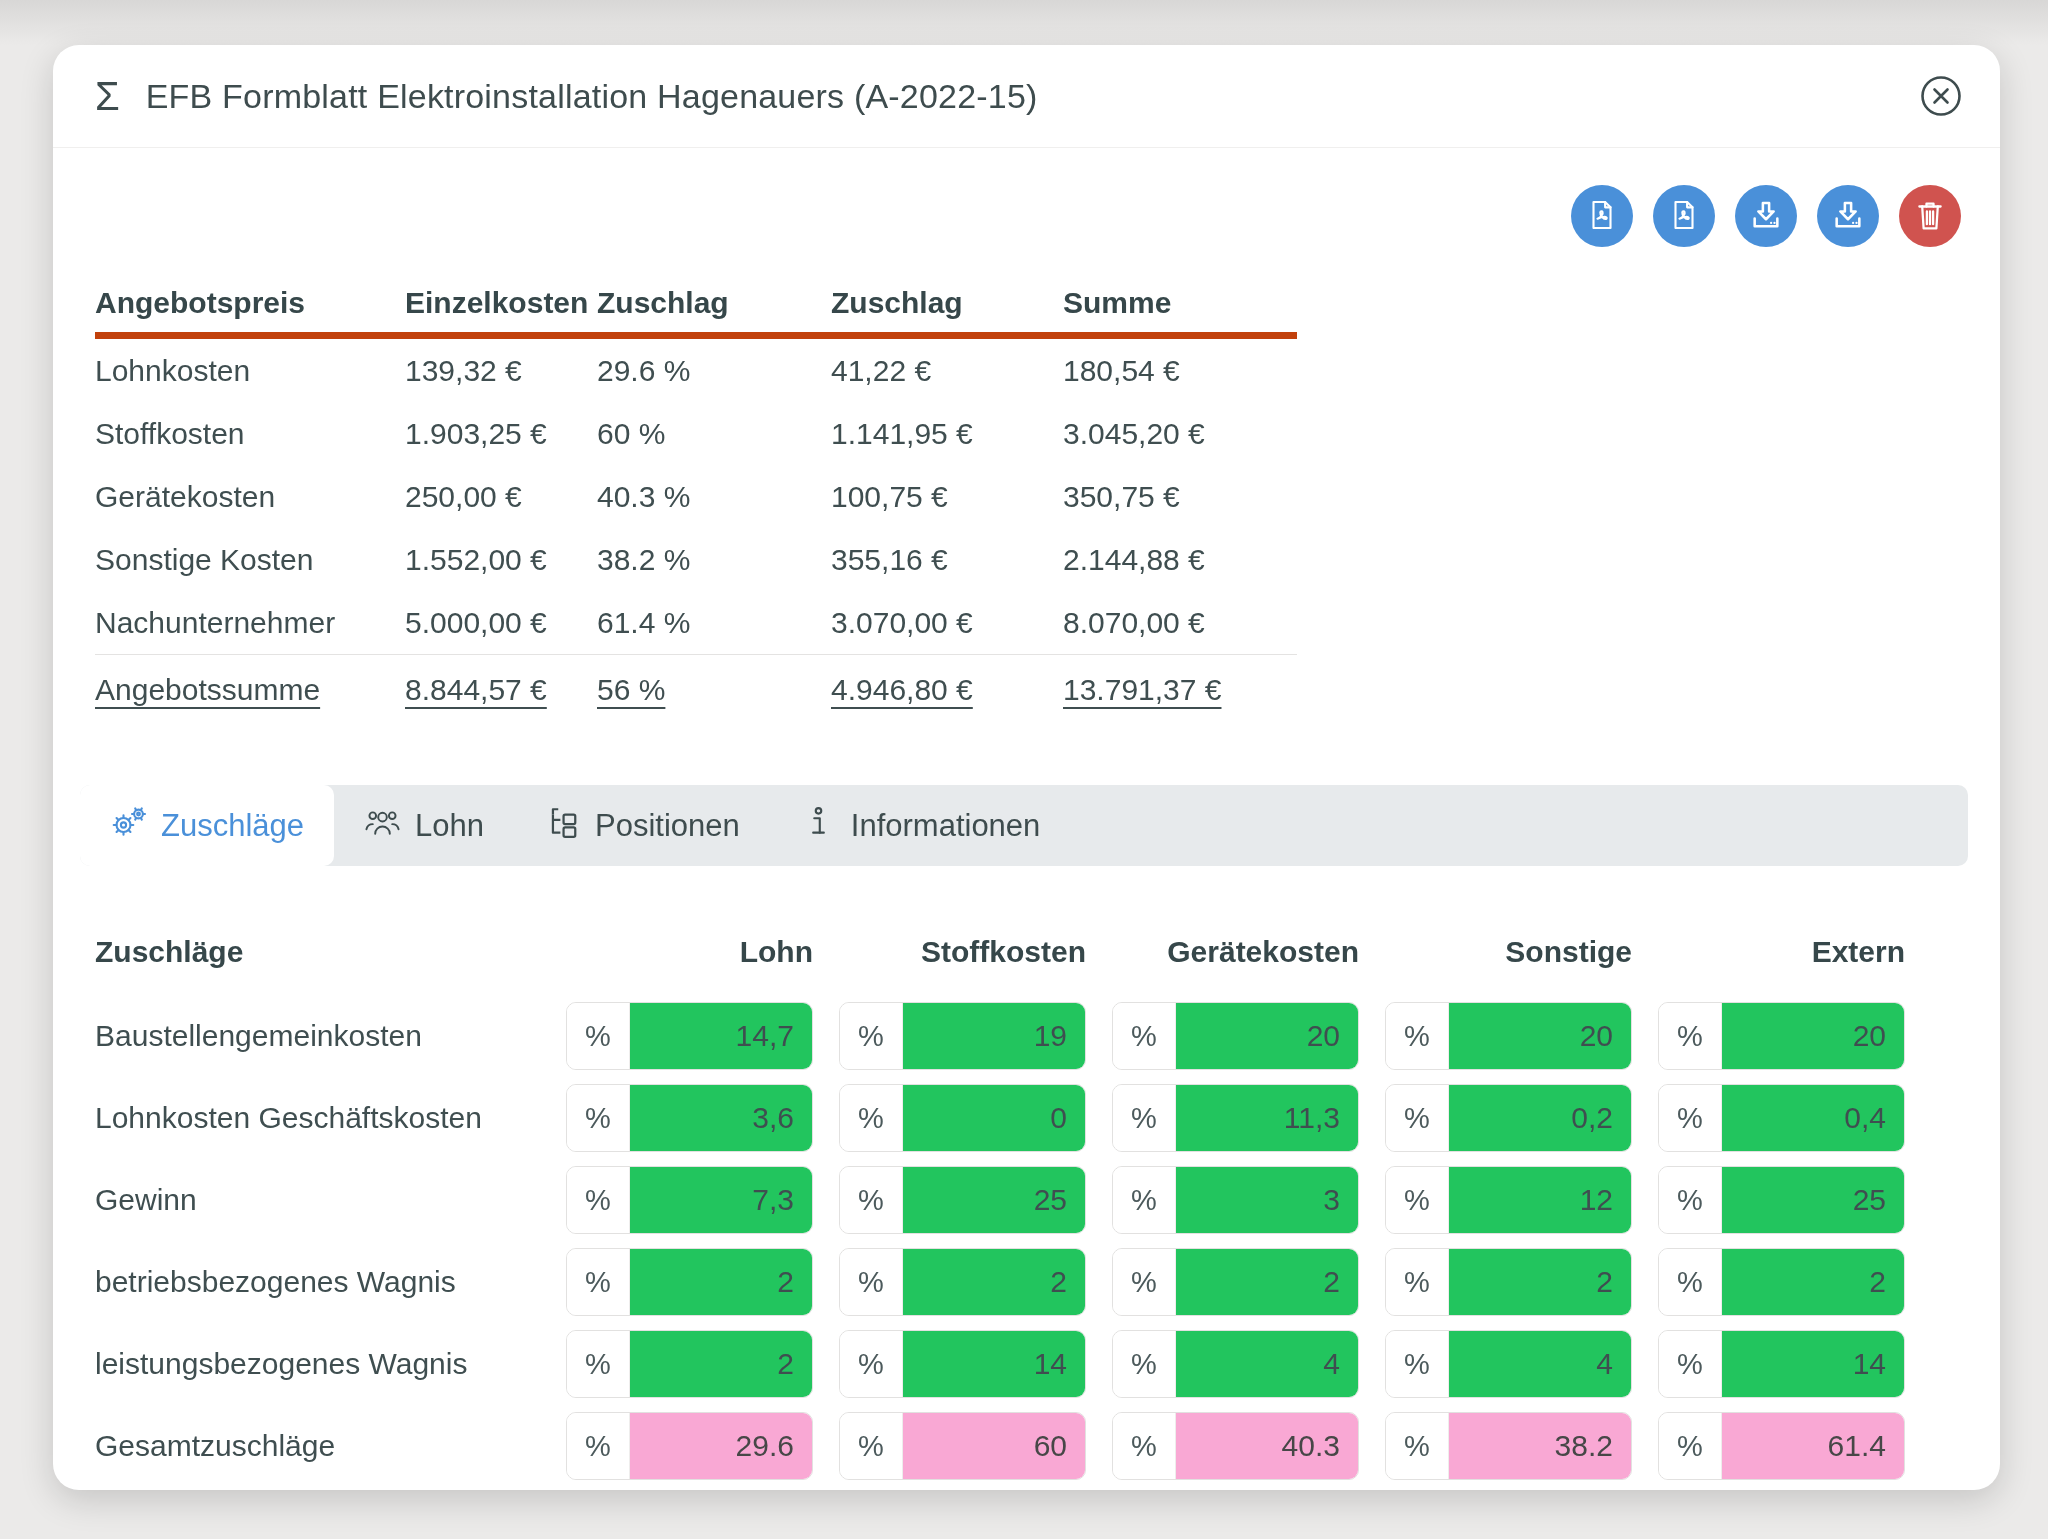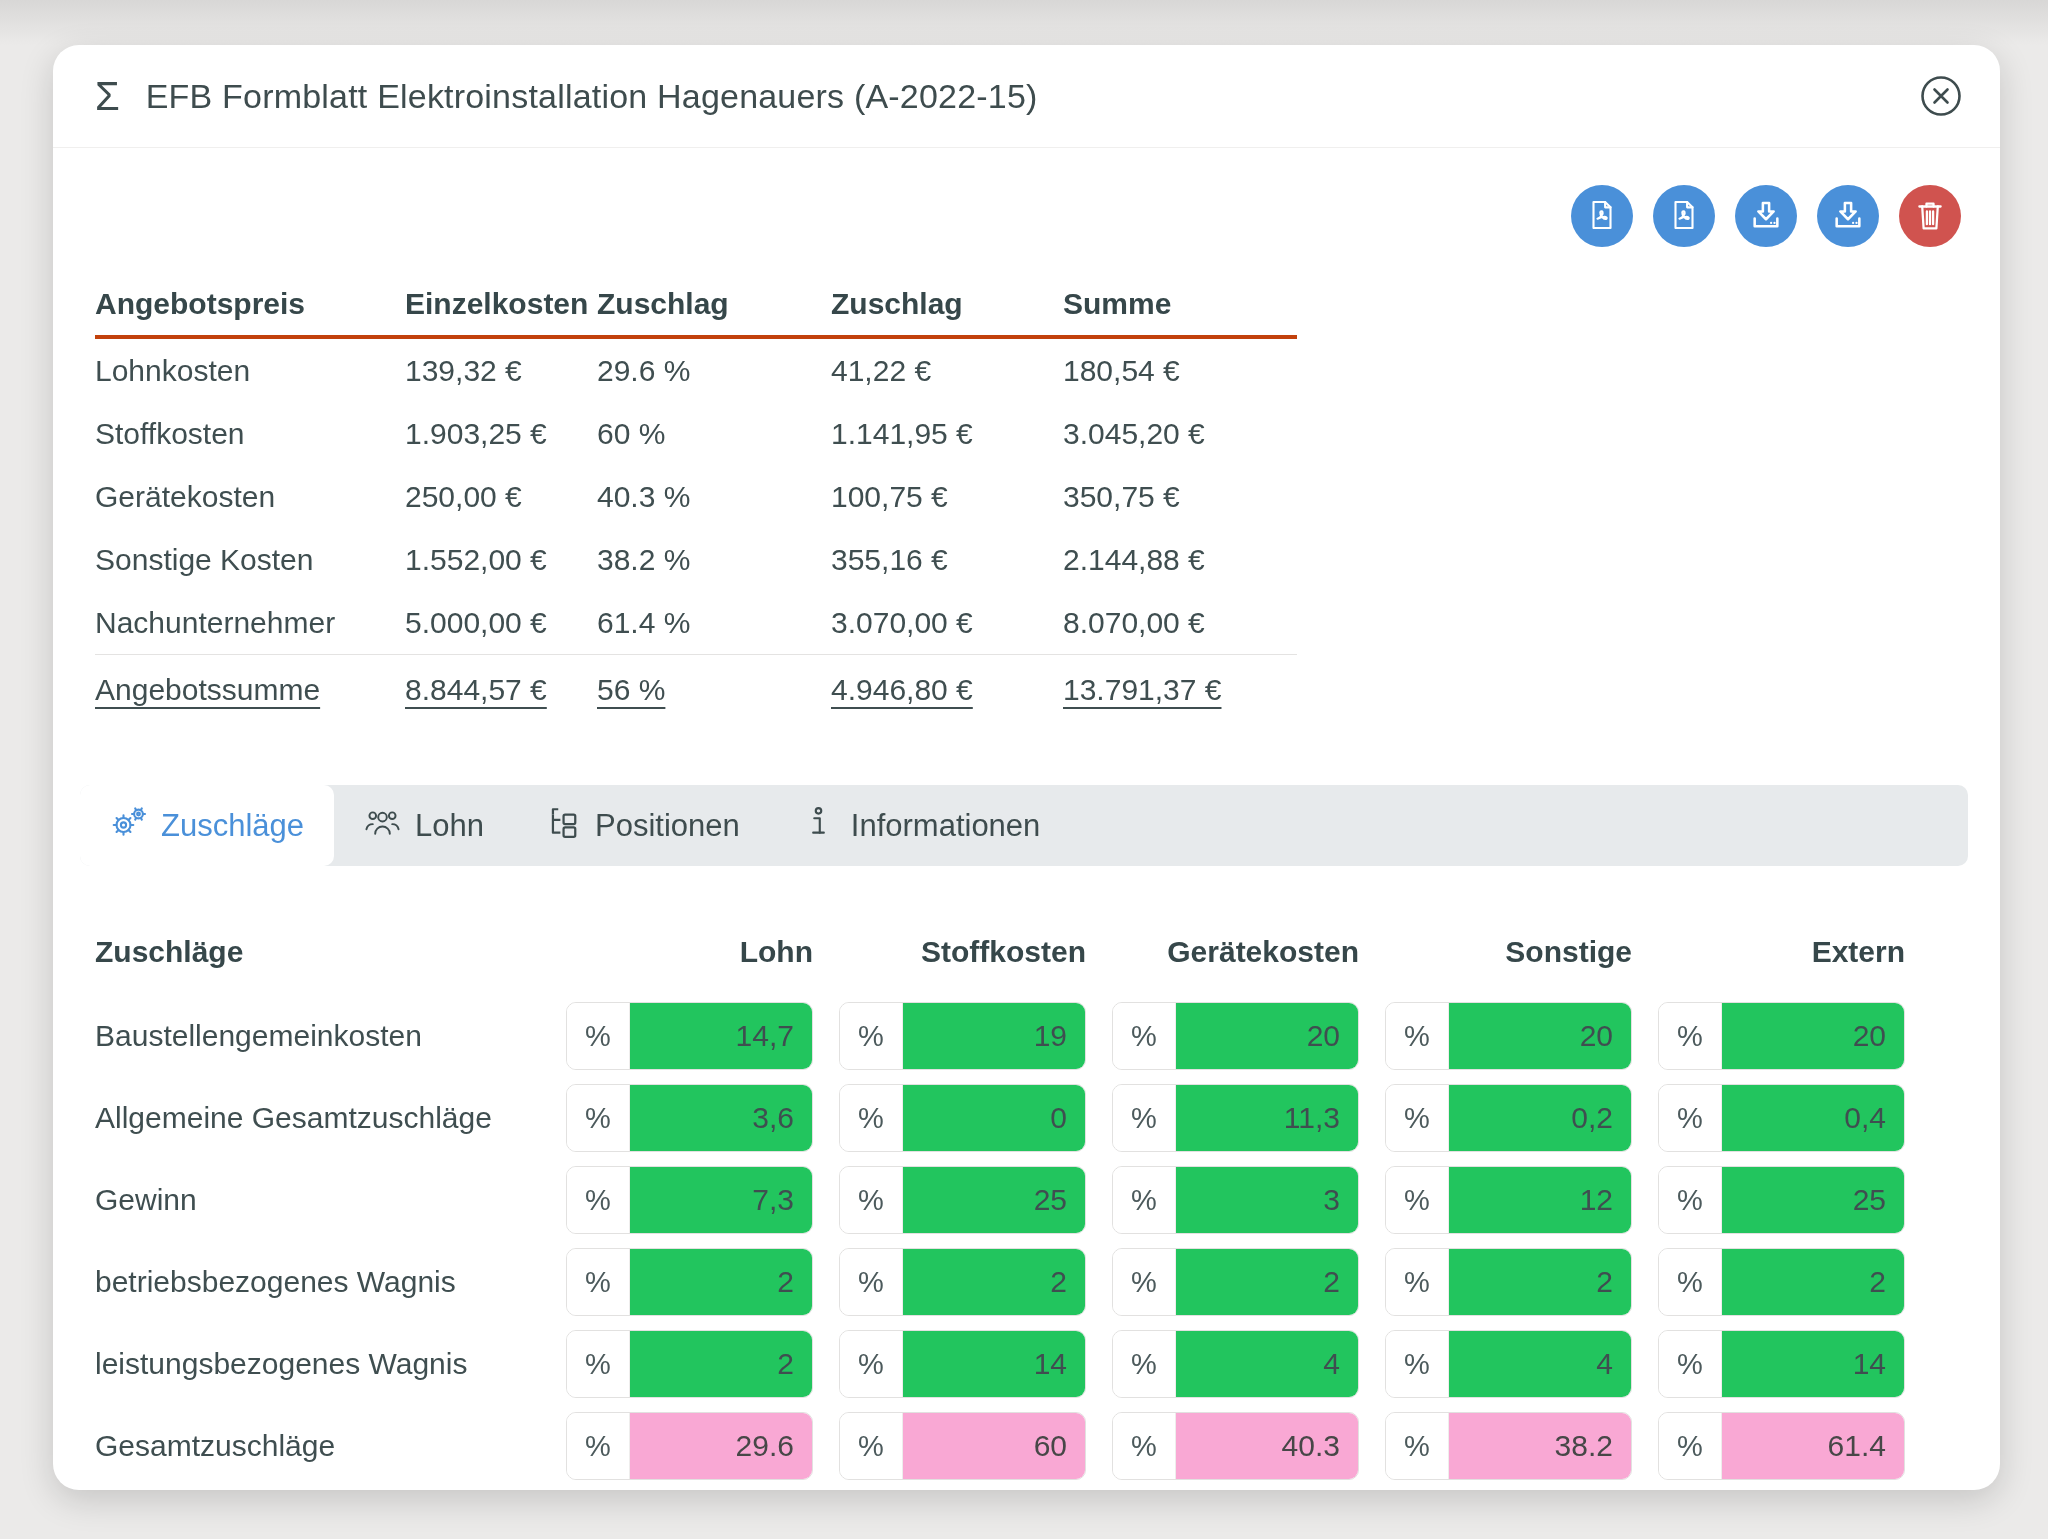--- a/index.html
+++ b/index.html
@@ -34,21 +34,21 @@
   .circle-btn svg{ width:34px; height:34px; }
   .btn-blue{ background:#4a90d9; }
   .btn-red{ background:#d0534f; }
   
   .offer-table{ margin:26px 0 0 42px; width:1202px; font-size:30px; }
   .offer-row{
     display:grid; grid-template-columns:310px 192px 234px 232px 234px;
     align-items:center; height:63px;
   }
   .offer-row .num{ text-align:left; }
-  .offer-head{ height:66px; font-weight:700; color:#36474a; border-bottom:4px solid #c2410c; }
+  .offer-head{ height:66px; font-weight:700; color:#36474a; border-bottom:7px solid #c2410c; }
   .offer-total{ height:70px; border-top:1px solid #e4e3e2; }
   .offer-total span{ text-decoration:underline; text-underline-offset:7px; text-decoration-thickness:2px; }
   
   .tabbar{
     margin:61px 32px 0 27px; height:81px; background:#e7eaec; border-radius:10px;
     display:flex; align-items:stretch;
   }
   .tab{
     display:flex; align-items:center; gap:14px; padding:0 30px;
     font-size:31px; color:#3e4c4e; background:none; border:none; cursor:pointer;
@@ -281,21 +281,21 @@
           <span class="pct-unit">%</span>
           <input value="20" style="">
         </div>
       <div class="pct-group">
           <span class="pct-unit">%</span>
           <input value="20" style="">
         </div>
     </div>
 
     <div class="sur-grid sur-row">
-      <span>Allgemeine Gesamtzuschläge</span>
+      <span>Lohnkosten Geschäftskosten</span>
       <div class="pct-group">
           <span class="pct-unit">%</span>
           <input value="3,6" style="">
         </div>
       <div class="pct-group">
           <span class="pct-unit">%</span>
           <input value="0" style="">
         </div>
       <div class="pct-group">
           <span class="pct-unit">%</span>

